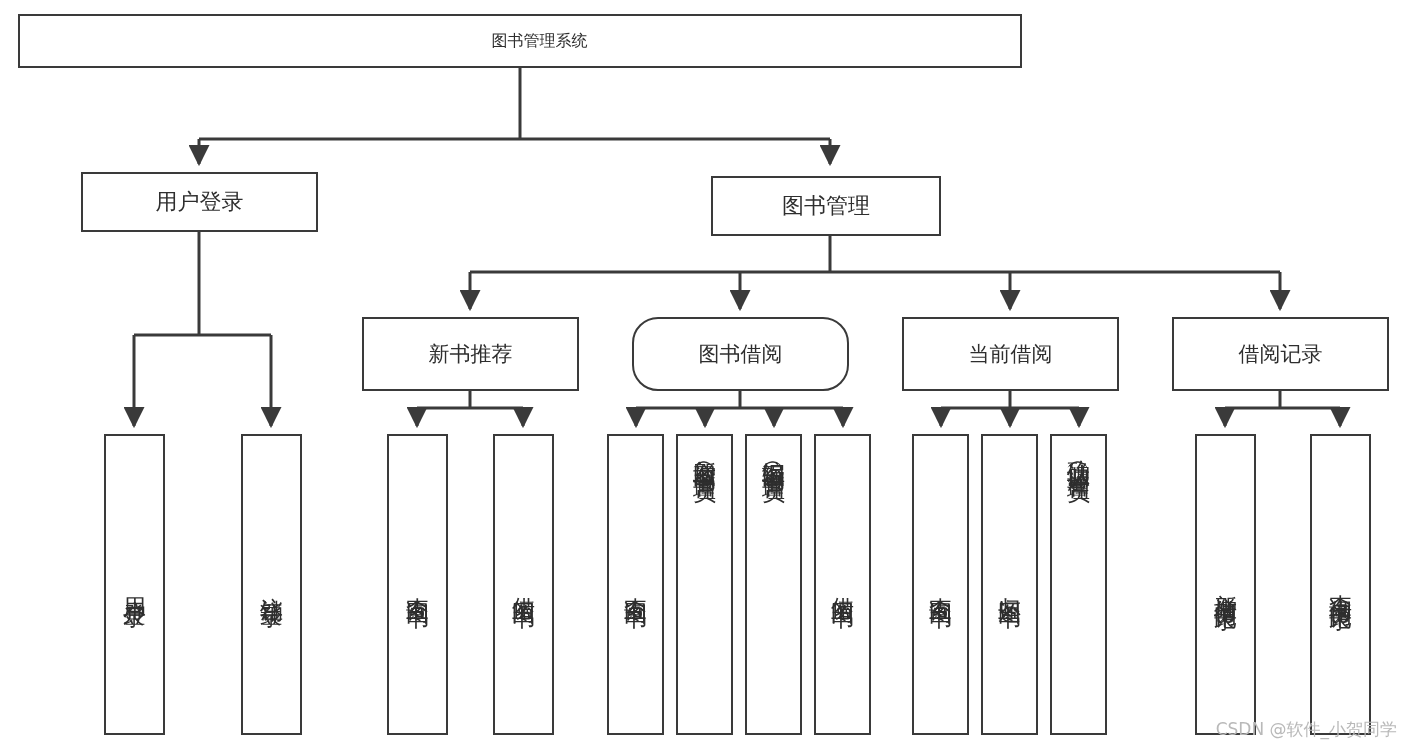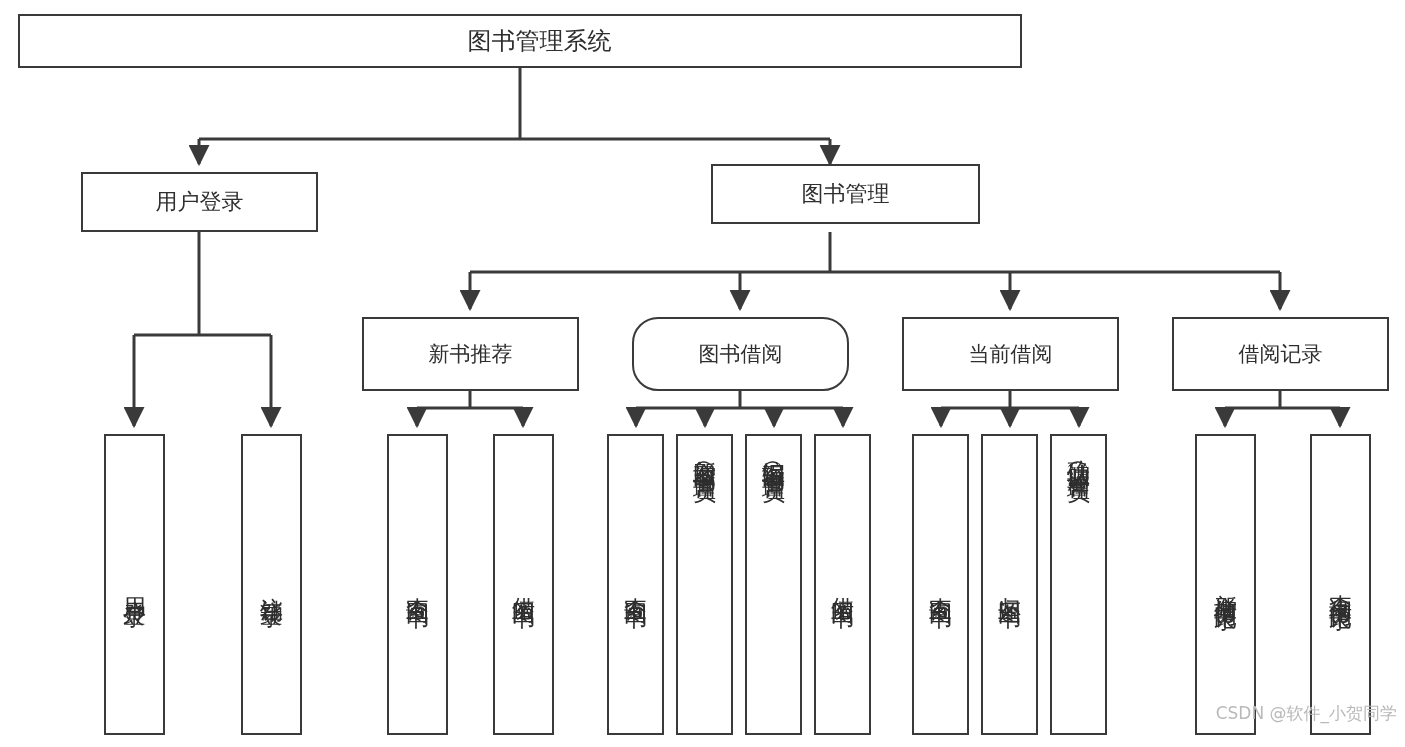--- a/index.html
+++ b/index.html
@@ -27,25 +27,25 @@
   }
   .node .lbl{
     display:block;
     text-align:center;
     line-height:1.18;
     color:#2e2e2e;
     white-space:pre-line;
   }
   
   #n-root{left:18px;top:14px;width:1004px;height:54px;}
-  #n-root .lbl{font-size:24px;margin-left:39px;}
+  #n-root .lbl{font-size:16px;margin-left:39px;}
 
   
   #n-login{left:81px;top:172px;width:237px;height:60px;}
-  #n-book{left:711px;top:164px;width:269px;height:60px;}
+  #n-book{left:711px;top:176px;width:230px;height:60px;}
   #n-login .lbl,#n-book .lbl{font-size:22px;}
 
   
   .lvl3{top:317px;width:217px;height:74px;}
   #n-new{left:362px;}
   #n-borrow{left:632px;border-radius:26px;}
   #n-current{left:902px;justify-content:center;}
   #n-record{left:1172px;}
   .lvl3 .lbl{font-size:21px;}
 
@@ -64,21 +64,21 @@
     line-height:1.0;
     margin:0 auto;
   }
   
   .leaf.mid{align-items:center;}
   .leaf.topal{align-items:flex-start;}
   .leaf.topal .lbl{margin-top:6px;}
 
   .watermark{
     position:absolute;
-    right:8px;bottom:22px;
+    right:8px;bottom:6px;
     font-size:17px;
     color:#b9b9b9;
     z-index:5;
     white-space:nowrap;
     font-family:"DejaVu Sans","Liberation Sans",sans-serif;
   }
 </style>
 </head>
 <body>
 

